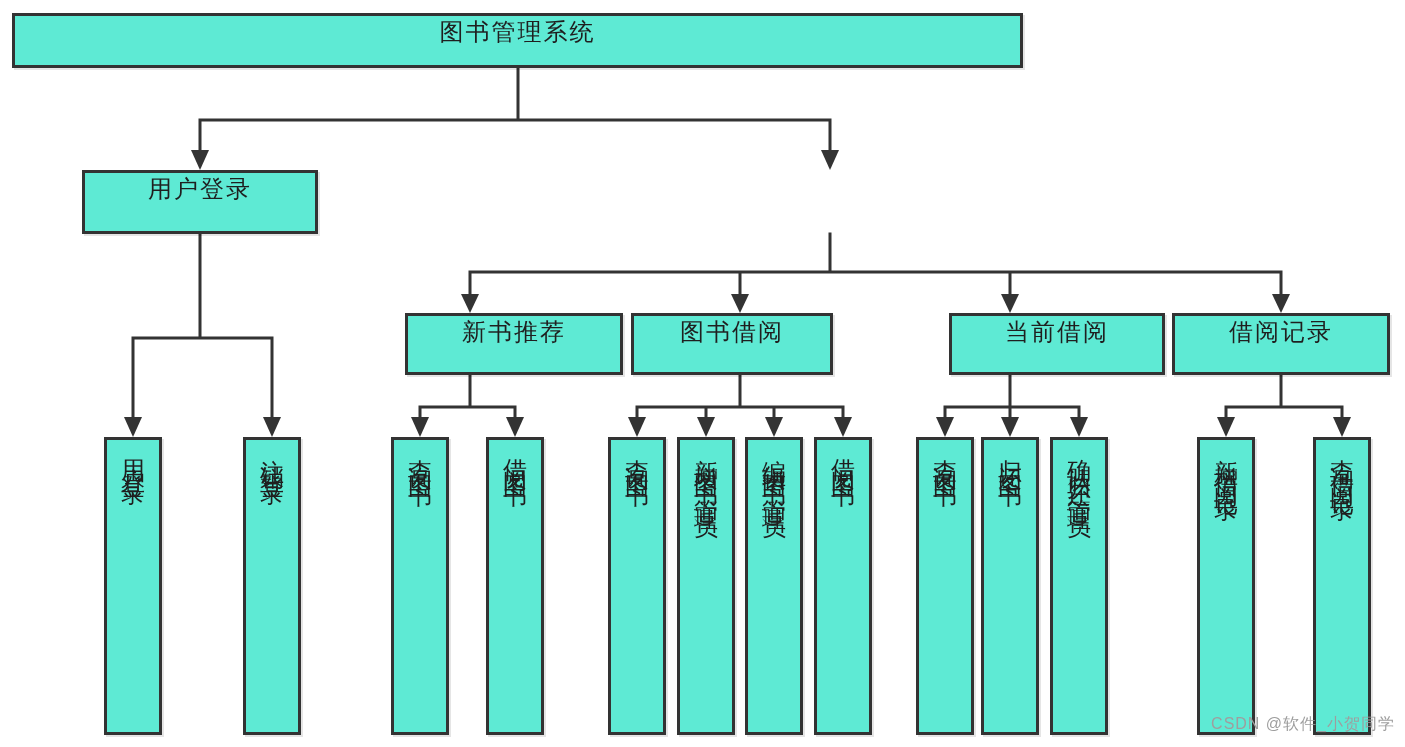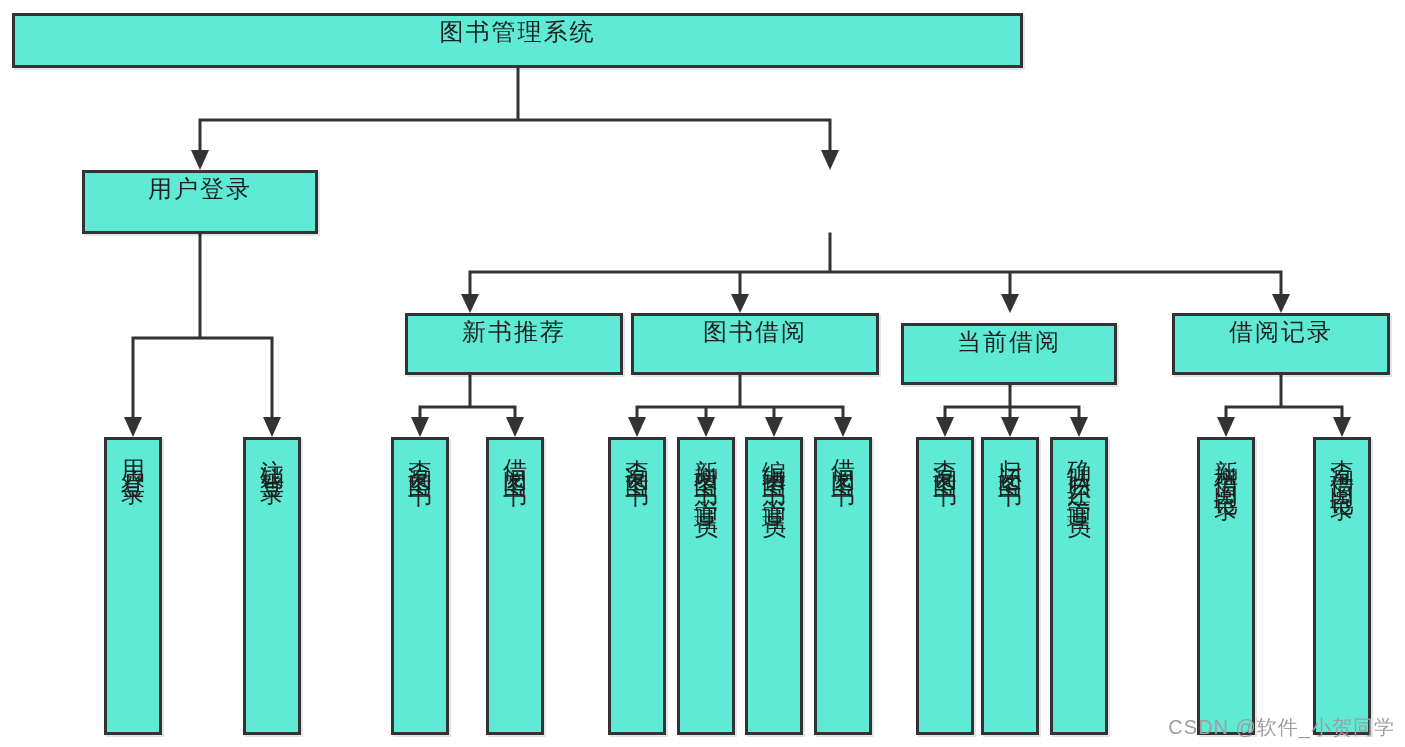--- a/index.html
+++ b/index.html
@@ -59,21 +59,21 @@
     font-size:24px;
     letter-spacing:8px;
     color:var(--text);
     line-height:1;
     white-space:nowrap;
   }
   .watermark{
     position:absolute;
     right:10px;
     top:714px;
-    font-size:20px;
+    font-size:16px;
     color:var(--wm);
     letter-spacing:1px;
     white-space:nowrap;
   }
 </style>
 </head>
 <body>
 
 <div class="stage">
 
@@ -131,24 +131,24 @@
     <span class="h-label">图书管理系统</span>
   </div>
 
   <div class="box" style="left:82px;top:170px;width:236px;height:64px;">
     <span class="h-label">用户登录</span>
   </div>
 
   <div class="box" style="left:361px;top:313px;width:218px;height:62px;margin-left:44px;">
     <span class="h-label">新书推荐</span>
   </div>
-  <div class="box" style="left:631px;top:313px;width:248px;height:62px;">
+  <div class="box" style="left:631px;top:313px;width:202px;height:62px;">
     <span class="h-label">图书借阅</span>
   </div>
-  <div class="box" style="left:901px;top:313px;width:216px;height:62px;margin-top:10px;">
+  <div class="box" style="left:949px;top:313px;width:216px;height:62px;">
     <span class="h-label">当前借阅</span>
   </div>
   <div class="box" style="left:1172px;top:313px;width:218px;height:62px;">
     <span class="h-label">借阅记录</span>
   </div>
 
   <div class="box" style="left:104px;top:437px;width:58px;height:298px;">
     <span class="v-label">用户登录</span>
   </div>
   <div class="box" style="left:243px;top:437px;width:58px;height:298px;">

